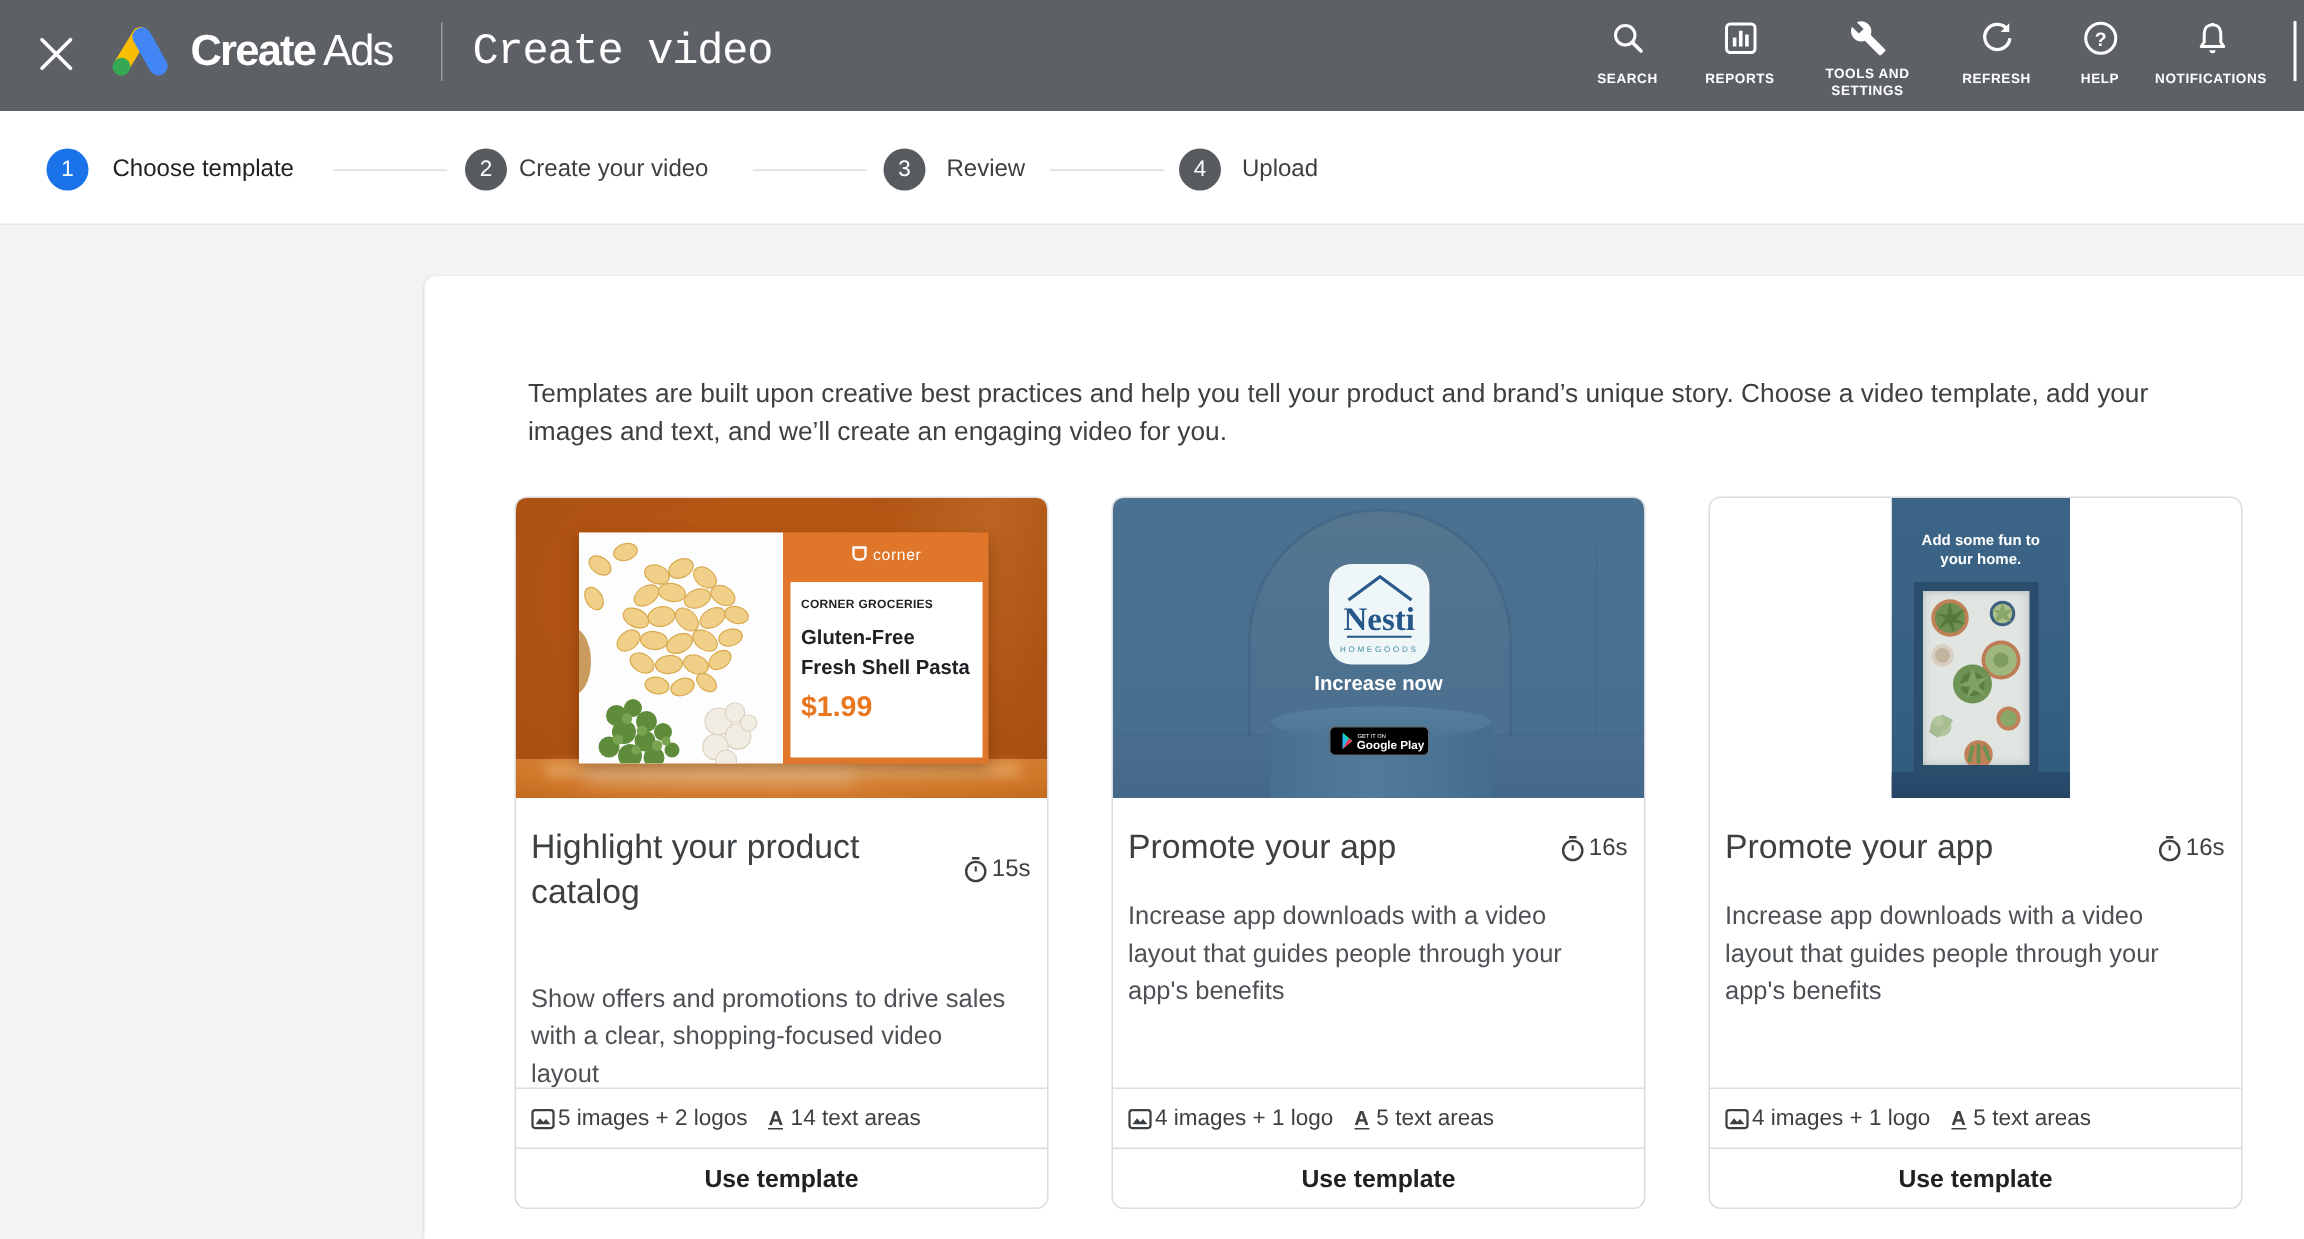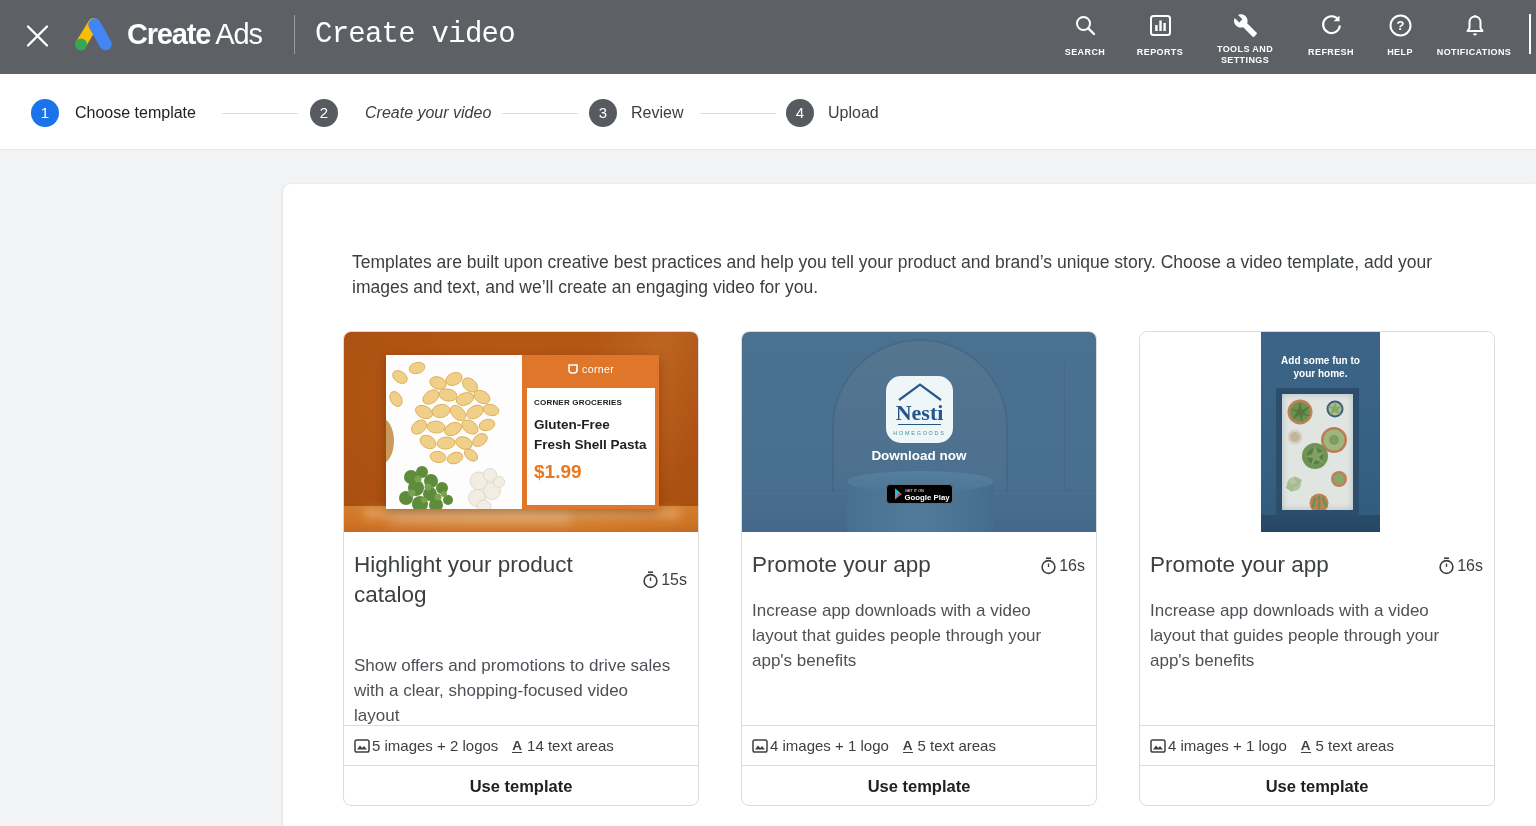--- a/index.html
+++ b/index.html
@@ -112,21 +112,21 @@
     <span class="navlbl">NOTIFICATIONS</span>
   </div>
   <div class="abs" style="left:1529px;top:14px;width:1.5px;height:40px;background:#fff"></div>
 </div>
 
 <div id="stepper">
   <div class="stc" style="left:31px;background:#1a73e8;">1</div>
   <div class="stlbl" style="left:75px;font-weight:normal;color:#202124;">Choose template</div>
   <div class="stline" style="left:222px;width:76px;"></div>
   <div class="stc" style="left:310px;background:#575b5f;">2</div>
-  <div class="stlbl" style="left:365px;color:#3c4043;font-style:italic;">Create your video</div>
+  <div class="stlbl" style="left:346px;color:#3c4043;">Create your video</div>
   <div class="stline" style="left:502px;width:76px;"></div>
   <div class="stc" style="left:589px;background:#575b5f;">3</div>
   <div class="stlbl" style="left:631px;color:#3c4043;">Review</div>
   <div class="stline" style="left:700px;width:76px;"></div>
   <div class="stc" style="left:786px;background:#575b5f;">4</div>
   <div class="stlbl" style="left:828px;color:#3c4043;">Upload</div>
 </div>
 
 <div id="graybg"></div>
 <div id="panel"></div>
@@ -265,21 +265,21 @@
     <div class="abs" style="left:105px;top:139px;width:147px;height:21px;background:linear-gradient(180deg,#567e9d,#4d7696);border-radius:50%;"></div>
 
     <div class="abs" style="left:144px;top:44px;width:67px;height:67px;background:#eff6f8;border-radius:15px;">
       <svg width="67" height="67" viewBox="0 0 67 67">
         <path d="M13 24 L34 8.5 L55 24" fill="none" stroke="#2a5a8c" stroke-width="2.2"></path>
         <text x="33.5" y="44" text-anchor="middle" font-family="Liberation Serif" font-size="22" font-weight="bold" fill="#24568a">Nesti</text>
         <path d="M12 48.5 h43" stroke="#24568a" stroke-width="1.2"></path>
         <text x="33.5" y="58.5" text-anchor="middle" font-family="Liberation Sans" font-size="5.4" letter-spacing="1.8" fill="#4090a2">HOMEGOODS</text>
       </svg>
     </div>
-    <div class="abs" style="left:0;top:116px;width:354px;text-align:center;color:#fff;font-size:13.5px;font-weight:bold;">Download now</div>
+    <div class="abs" style="left:0;top:116px;width:354px;text-align:center;color:#fff;font-size:13.5px;font-weight:bold;">Increase now</div>
 
     <div class="abs" style="left:144px;top:152px;width:67px;height:20px;background:#000;border-radius:4px;border:1px solid #5d6d7a;box-sizing:border-box;">
       <svg width="65" height="18" viewBox="0 0 65 18">
         <path d="M8 3.5 L14.5 9 L8 14.5 Z" fill="#2bb6f0"></path>
         <path d="M8 3.5 L14.5 9 L12.2 10.9 L8 3.5Z" fill="#00e3a4"></path>
         <path d="M8 14.5 L14.5 9 L12.2 7.1 L8 14.5Z" fill="#f4364f"></path>
         <text x="18" y="6.8" font-size="3.8" fill="#fff" font-family="Liberation Sans">GET IT ON</text>
         <text x="17.5" y="14.5" font-size="7.8" font-weight="bold" fill="#fff" font-family="Liberation Sans">Google Play</text>
       </svg>
     </div>

